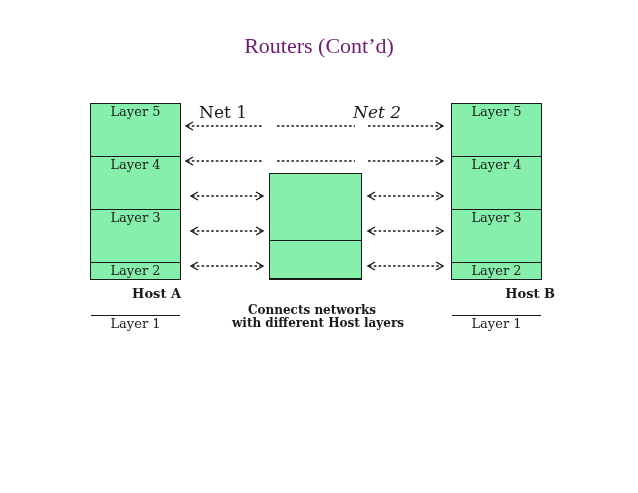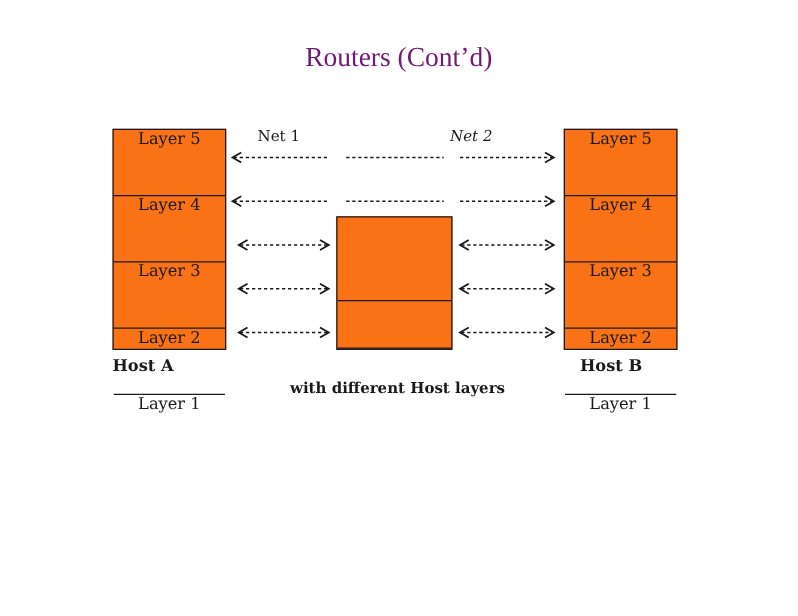--- a/index.html
+++ b/index.html
@@ -19,29 +19,29 @@
     font-family: "Liberation Serif", serif;
     font-size: 22px;
     white-space: nowrap;
     color: #701a75;
   }
   .net-label {
     position: absolute;
     top: 102px;
     width: 74px;
     text-align: center;
-    font-size: 12px;
+    font-size: 17px;
     white-space: nowrap;
   }
   .net1 { left: 186px; }
   .net2 { left: 340px; font-style: italic; }
   .stack {
     position: absolute;
     border: 1.5px solid #1a1a1a;
-    background: #f97316;
+    background: #86efac;
     display: grid;
     box-sizing: border-box;
   }
   .host-a { left: 90px;  top: 103px; width: 91px; height: 177px; grid-template-rows: repeat(5, 1fr); }
   .host-b { left: 451px; top: 103px; width: 91px; height: 177px; grid-template-rows: repeat(5, 1fr); }
   .router-stack { left: 269px; top: 173px; width: 93px; height: 107px; grid-template-rows: repeat(3, 1fr); }
   .cell {
     display: flex;
     align-items: center;
     justify-content: center;
@@ -52,21 +52,21 @@
   .arrows {
     position: absolute;
     left: 0; top: 0;
     pointer-events: none;
   }
   .dash { stroke: #1a1a1a; stroke-width: 1.3; fill: none; stroke-dasharray: 2.6 2.2; }
   .head { stroke: #1a1a1a; stroke-width: 1.4; fill: none; stroke-linejoin: miter; }
   .host-label {
     position: absolute;
     top: 286px;
-    text-align: left;
+    text-align: right;
     font-weight: bold;
     font-size: 13px;
     white-space: nowrap;
   }
   .label-a      { left: 90px;  width: 91px; }
   .label-router { left: 269px; width: 93px; }
   .label-b      { left: 464px; width: 91px; }
   .caption {
     position: absolute;
     left: 232px; top: 304px;
@@ -171,16 +171,17 @@
       <path class="dash" d="M369 266 H442"></path>
       <path class="head" d="M375 262 L368 266 L375 270"></path>
       <path class="head" d="M436 262 L443 266 L436 270"></path>
     </g>
   </svg>
 
   <div class="host-label label-a">Host A</div>
   <div class="host-label label-b">Host B</div>
 
   <div class="caption">
+    <div>Connects networks</div>
     <div>with different Host layers</div>
   </div>
 
 </div>
 
 </body></html>

